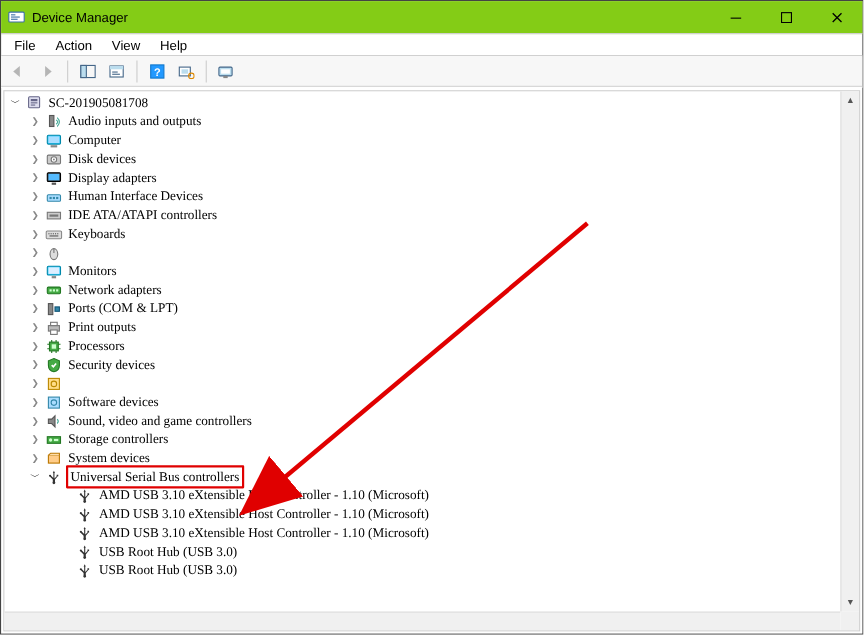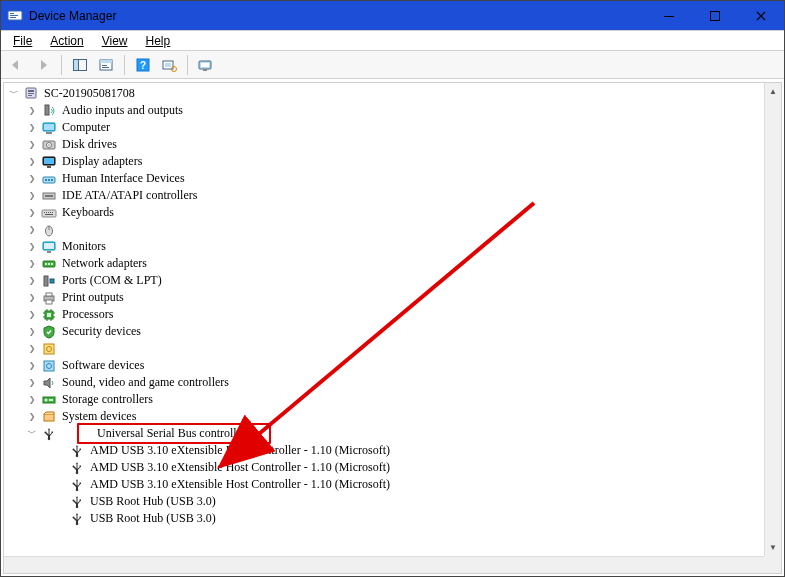--- a/index.html
+++ b/index.html
@@ -12,33 +12,32 @@
     display: flex; flex-direction: column;
     background: #fff;
     position: relative;
   }
 
   
   .titlebar {
     height: 30px; display: flex; align-items: center;
     padding-left: 6px;
     border-bottom: 1px solid #d0d0d0;
-    background: #1d4ed8;
+    background: #84cc16;
   }
   .titlebar .appicon { width: 16px; height: 16px; margin-right: 6px; display:flex; align-items:center; justify-content:center; }
   .titlebar .title { flex: 1; font-size: 12px; }
   .titlebar .winbtns { display: flex; }
   .titlebar .winbtn { width: 46px; height: 30px; display: flex; align-items: center; justify-content: center; cursor: default; }
 
   
   .menubar {
     height: 20px; display: flex; align-items: center;
     padding: 0 4px; gap: 2px;
     border-bottom: 1px solid #d0d0d0;
-    text-decoration: underline;
   }
   .menubar .menuitem { padding: 2px 8px; cursor: default; }
 
   
   .toolbar {
     height: 28px; display: flex; align-items: center;
     padding: 0 4px; gap: 2px;
     border-bottom: 1px solid #d0d0d0;
     background: #f7f7f7;
   }
@@ -84,23 +83,22 @@
   }
   .node .expander.none { visibility: hidden; }
   .node .icon { width: 18px; height: 16px; display:flex; align-items:center; justify-content:center; margin-right: 2px; }
   .node .label { padding: 0 2px; cursor: default; font-family: Liberation Serif, serif; }
   .node.depth0 { padding-left: 0px; }
   .node.depth1 { padding-left: 18px; }
   .node.depth2 { padding-left: 46px; align-items: flex-end; }
 
   .node.highlighted .label {
     border: 2px solid #e00000;
-    padding: 0 18px;
+    padding: 0 2px;
     border-radius: 1px;
-    margin-left: 17px;
   }
 
   
   .arrow-annot {
     position: absolute;
     pointer-events: none;
   }
 
   svg { display: block; }
 </style>
@@ -234,21 +232,21 @@
           </div>
           <div class="node depth1">
             <span class="expander" style="color: rgb(136, 136, 136); font-size: 8px;">❯</span>
             <span class="icon">
               <svg width="16" height="16" viewBox="0 0 16 16">
                 <rect x="2" y="4" width="12" height="8" rx="1" fill="#ccc" stroke="#777"></rect>
                 <circle cx="8" cy="8" r="2.5" fill="#fff" stroke="#777"></circle>
                 <circle cx="8" cy="8" r="0.8" fill="#777"></circle>
               </svg>
             </span>
-            <span class="label">Disk drives</span>
+            <span class="label">Disk devices</span>
           </div>
           <div class="node depth1">
             <span class="expander" style="color: rgb(136, 136, 136); font-size: 8px;">❯</span>
             <span class="icon">
               <svg width="16" height="16" viewBox="0 0 16 16">
                 <rect x="2" y="3" width="12" height="8" rx="1" fill="#333" stroke="#000"></rect>
                 <rect x="3" y="4" width="10" height="6" fill="#5bf"></rect>
                 <rect x="6" y="12" width="4" height="2" fill="#555"></rect>
               </svg>
             </span>

